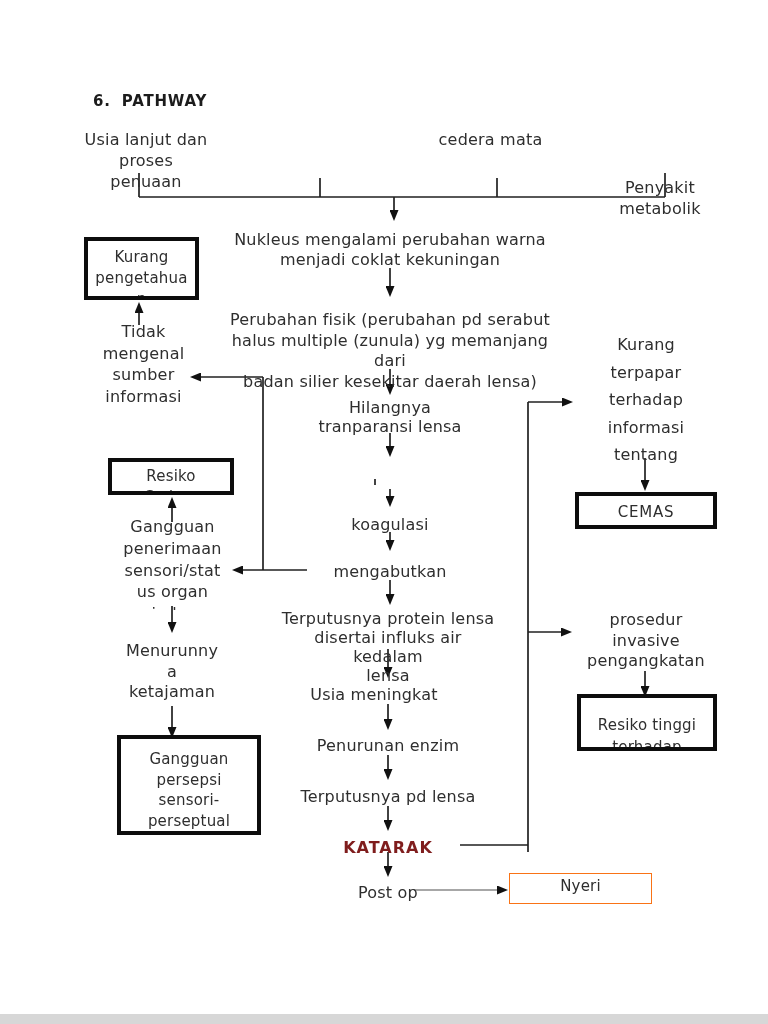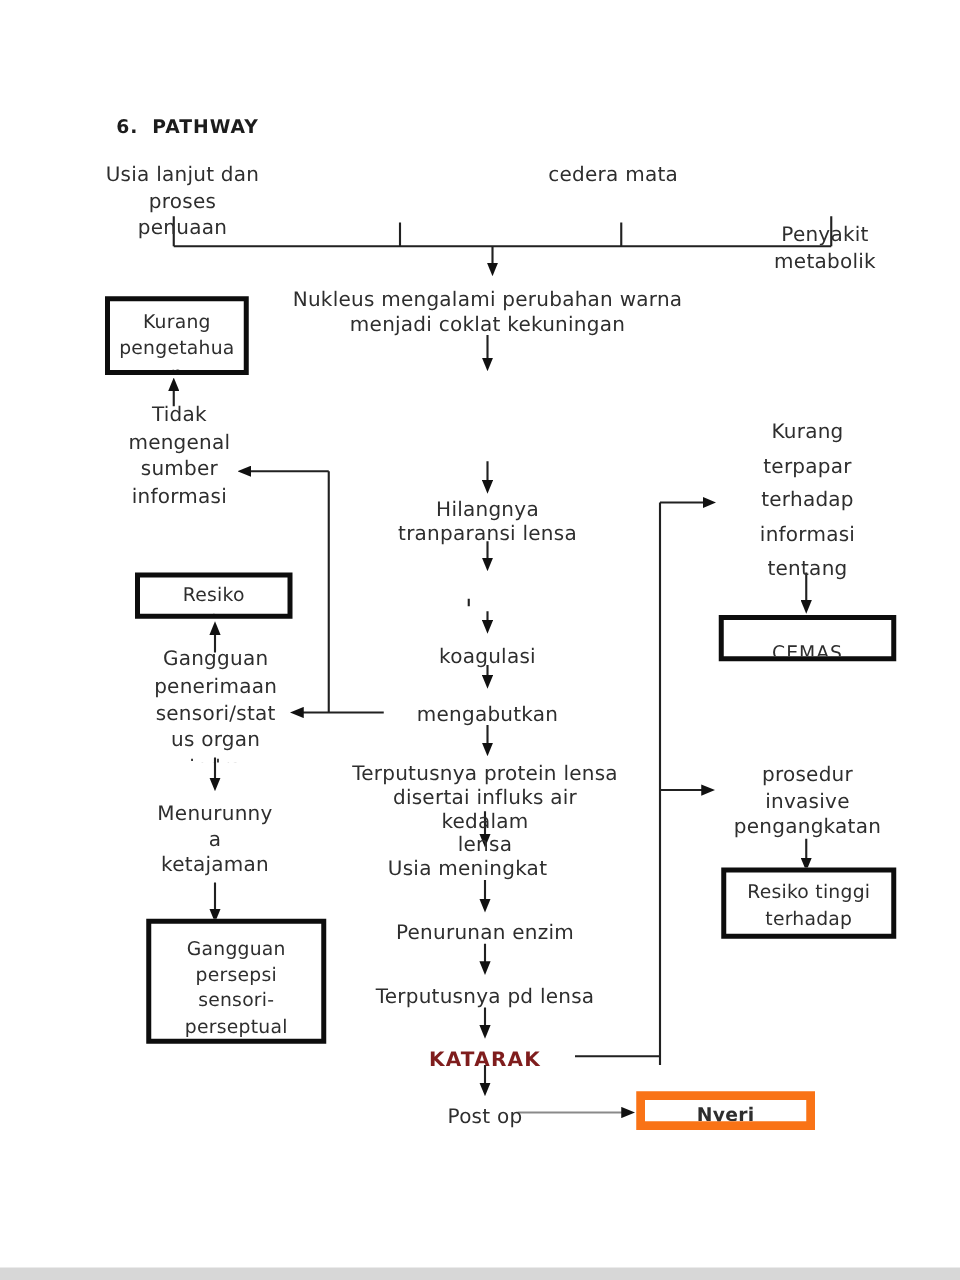--- a/index.html
+++ b/index.html
@@ -7,21 +7,21 @@
        font-family:"DejaVu Sans","Liberation Sans",sans-serif;}
   .page{position:relative;width:768px;height:1024px;background:#ffffff;}
   .connectors{position:absolute;left:0;top:0;z-index:1;}
   .txt{position:absolute;z-index:2;color:#2e2e2e;font-size:16px;
        text-align:center;white-space:pre-line;letter-spacing:0.2px;line-height:21px;}
   .title{position:absolute;z-index:2;color:#1c1c1c;font-size:15px;font-weight:bold;
          letter-spacing:0.8px;display:flex;gap:11px;}
   .tbox{position:absolute;z-index:3;box-sizing:border-box;background:#ffffff;
         border:4px solid #0d0d0d;overflow:hidden;text-align:center;}
   .tbox .btxt{color:#2e2e2e;font-size:15px;white-space:pre-line;letter-spacing:0.2px;}
-  .thin{border:7px solid #f97316;font-weight:bold;}
+  .thin{border:1px solid #f97316;}
   .bold{font-weight:bold;letter-spacing:1px;color:#7f1d1d;}
   .edge{position:absolute;left:0;bottom:0;width:768px;height:10px;background:#d7d7d7;z-index:4;}
   .ln{stroke:#212121;stroke-width:1.7;fill:none;}
   .lngray{stroke:#8a8a8a;stroke-width:1.7;fill:none;}
 </style>
 </head>
 <body>
 
 <div class="page">
 
@@ -72,20 +72,23 @@
   </div>
 
   <div class="txt" style="left:84px;top:129px;width:124px;">Usia lanjut dan
 proses penuaan</div>
   <div class="txt" style="left:428px;top:129px;width:125px;">cedera mata</div>
   <div class="txt" style="left:600px;top:129px;width:120px;margin-top:48px;">Penyakit
 metabolik</div>
 
   <div class="txt" style="left:225px;top:230px;width:330px;line-height:20px;">Nukleus  mengalami perubahan warna
 menjadi coklat kekuningan</div>
+  <div class="txt" style="left:222px;top:310px;width:336px;line-height:20.5px;">Perubahan fisik (perubahan pd serabut
+halus multiple (zunula) yg memanjang dari
+badan silier kesekitar daerah lensa)</div>
   <div class="txt" style="left:300px;top:399px;width:180px;line-height:18.5px;">Hilangnya
 tranparansi lensa</div>
   <div class="txt" style="left:330px;top:514px;width:120px;">koagulasi</div>
   <div class="txt" style="left:318px;top:561px;width:144px;">mengabutkan</div>
   <div class="txt" style="left:277px;top:609px;width:222px;line-height:19px;">Terputusnya protein lensa
 disertai influks air kedalam
 lensa</div>
   <div class="txt" style="left:304px;top:684px;width:140px;text-align:center;">Usia meningkat</div>
   <div class="txt" style="left:308px;top:735px;width:160px;">Penurunan enzim</div>
   <div class="txt" style="left:300px;top:786px;width:176px;">Terputusnya pd lensa</div>
@@ -120,27 +123,27 @@
 perseptual
 penglihatan</div>
   </div>
 
   <div class="txt" style="left:586px;top:331px;width:120px;line-height:27.5px;">Kurang
 terpapar
 terhadap
 informasi
 tentang</div>
   <div class="tbox" style="left:575px;top:492px;width:142px;height:37px;">
-    <div class="btxt" style="line-height:26px;padding-top:13px;letter-spacing:0.8px;">CEMAS</div>
+    <div class="btxt" style="line-height:26px;padding-top:3px;letter-spacing:0.8px;">CEMAS</div>
   </div>
   <div class="txt" style="left:574px;top:610px;width:144px;line-height:20.5px;">prosedur
 invasive
 pengangkatan</div>
   <div class="tbox" style="left:577px;top:694px;width:140px;height:57px;">
-    <div class="btxt" style="line-height:22px;padding-top:4px;">Resiko tinggi
+    <div class="btxt" style="line-height:22px;padding-top:16px;">Resiko tinggi
 terhadap</div>
   </div>
   <div class="tbox thin" style="left:509px;top:873px;width:143px;height:31px;">
     <div class="btxt" style="line-height:25px;">Nyeri</div>
   </div>
 
   <div class="edge"></div>
 </div>
 
 </body></html>

